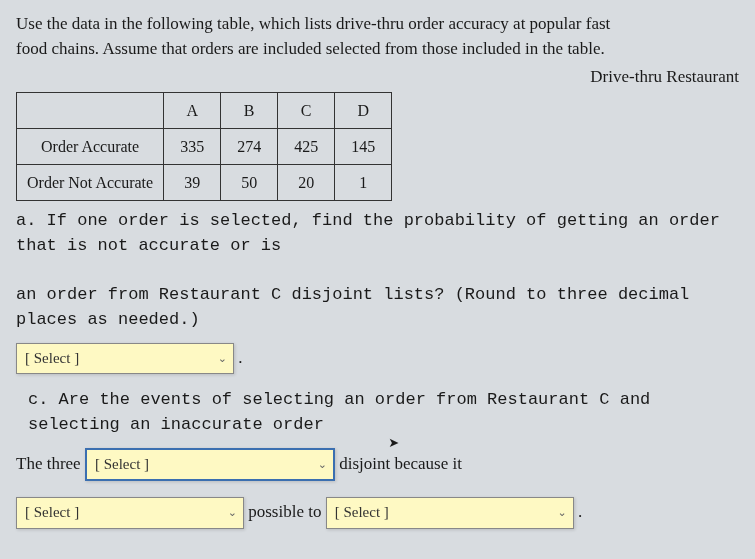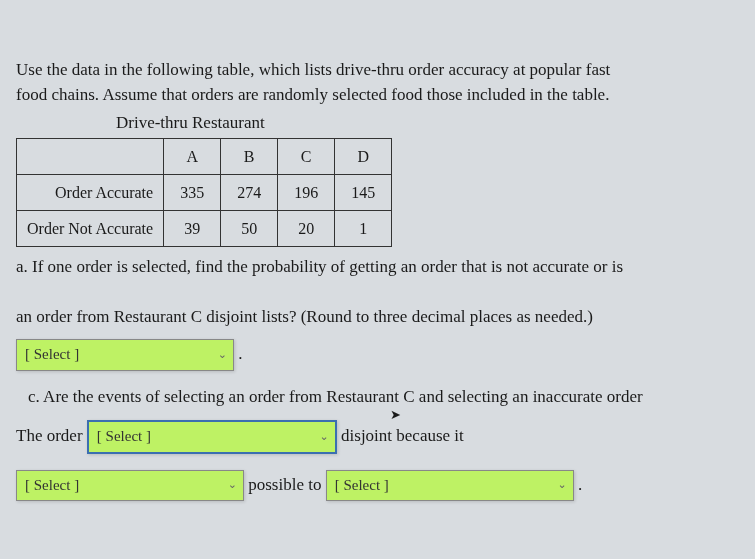--- a/index.html
+++ b/index.html
@@ -9,54 +9,54 @@
       padding: 12px 16px;
       width: 755px;
       height: 559px;
       box-sizing: border-box;
       color: #1a1a1a;
       font-size: 17px;
       line-height: 1.45;
     }
     .intro {
       margin-bottom: 4px;
-      margin-top: 46px;
     }
     .table-title {
-      text-align: left;
+      text-align: right;
       margin-left: 100px;
       margin-bottom: 2px;
     }
     table {
       border-collapse: collapse;
       margin-bottom: 8px;
       background: #d8dce0;
     }
     td, th {
       border: 1px solid #333;
       padding: 6px 16px;
       text-align: center;
       font-weight: normal;
       font-size: 16px;
     }
     td.row-label {
-      text-align: right;
+      text-align: center;
       padding: 6px 10px;
       min-width: 120px;
     }
     .empty-corner {
       border: 1px solid #333;
     }
     .question-block {
       margin-bottom: 8px;
+      font-family: Liberation Mono, monospace;
     }
     .select-box {
       display: inline-block;
       border: 1px solid #888;
-      background: #bef264;
+      background: #fef9c3;
       padding: 4px 8px;
       min-width: 200px;
       font-size: 15px;
       color: #333;
       box-shadow: 1px 1px 3px rgba(0,0,0,0.15);
       position: relative;
       vertical-align: middle;
     }
     .select-box.active {
       border: 2px solid #3b6fb0;
@@ -78,39 +78,39 @@
       font-size: 13px;
       vertical-align: top;
       margin-left: -4px;
     }
   </style>
 </head>
 <body>
 
 <div class="intro">
   <span>Use the data in the following table, which lists drive-thru order accuracy at popular fast</span><br>
-  <span>food chains. Assume that orders are randomly selected food those included in the table.</span>
+  <span>food chains. Assume that orders are included selected from those included in the table.</span>
 </div>
 
 <div class="table-title">Drive-thru Restaurant</div>
 
 <table>
   <tbody>
       <tr>
     <td class="empty-corner"></td>
     <td>A</td>
     <td>B</td>
     <td>C</td>
     <td>D</td>
   </tr>
   <tr>
     <td class="row-label">Order Accurate</td>
     <td>335</td>
     <td>274</td>
-    <td>196</td>
+    <td>425</td>
     <td>145</td>
   </tr>
   <tr>
     <td class="row-label">Order Not Accurate</td>
     <td>39</td>
     <td>50</td>
     <td>20</td>
     <td>1</td>
   </tr>
 </tbody>
@@ -128,21 +128,21 @@
     <span class="chevron">⌄</span>
   </span>
   <span>.</span>
 </div>
 
 <div class="question-block" style="margin-top:14px;margin-left:12px;">
   <span>c. Are the events of selecting an order from Restaurant C and selecting an inaccurate order</span><br>
 </div>
 
 <div class="inline-row">
-  <span>The order</span>
+  <span>The three</span>
   <span class="select-box active" style="min-width:230px;">
     <span>[ Select ]</span>
     <span class="chevron">⌄</span>
   </span>
   <span>disjoint because it</span>
   <span class="cursor-icon" style="position:relative; top:-14px; left:-74px;">➤</span>
 </div>
 
 <div class="inline-row" style="margin-top:16px;">
   <span class="select-box" style="min-width:210px;">

